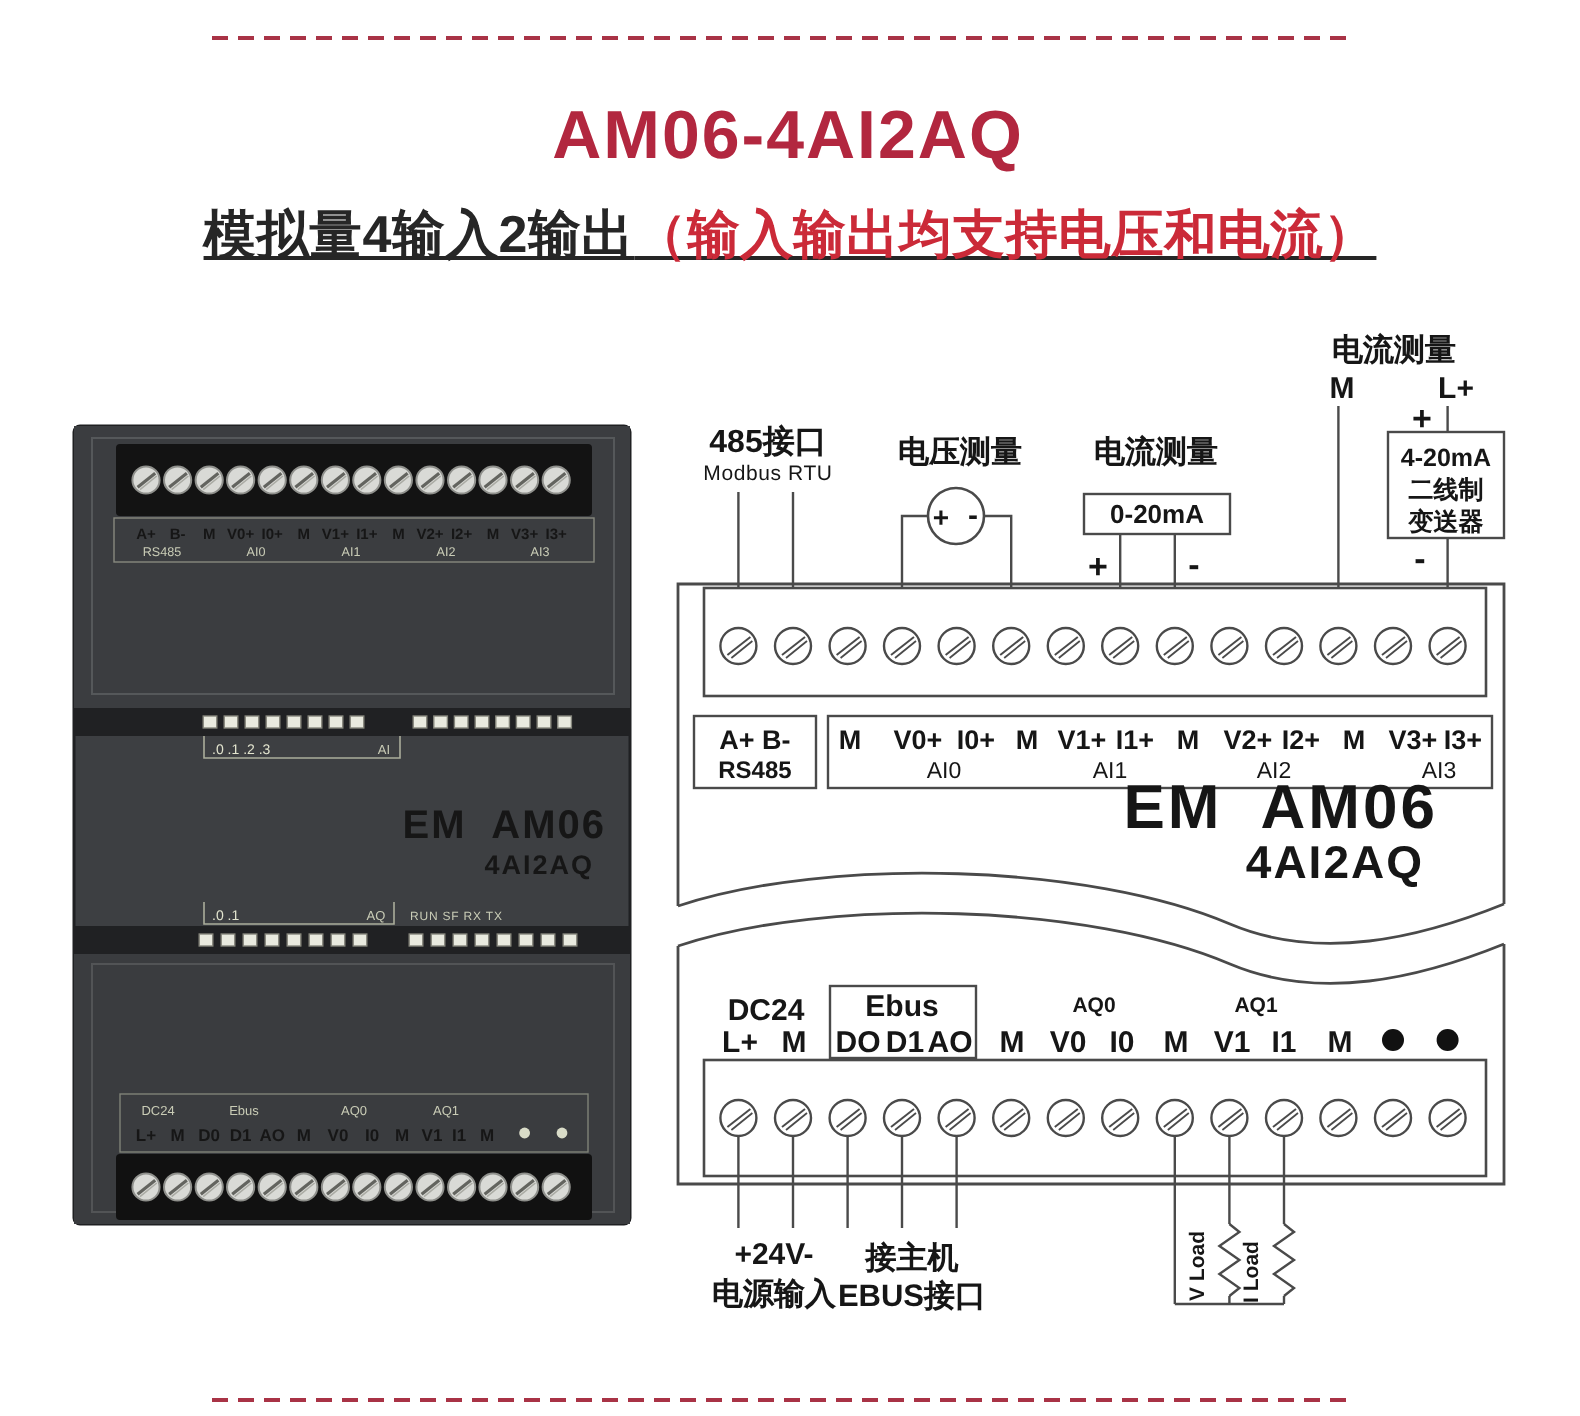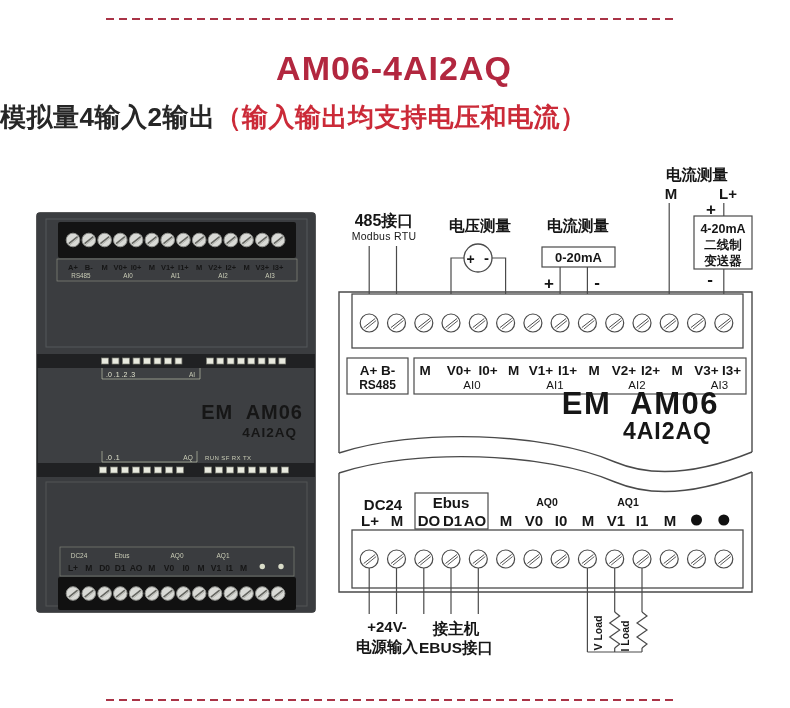--- a/index.html
+++ b/index.html
@@ -4,22 +4,22 @@
 <style>
   html,body{margin:0;padding:0;background:#ffffff;}
   .canvas{position:relative;width:790px;height:708px;background:#fff;overflow:hidden;
           font-family:"Liberation Sans","DejaVu Sans",sans-serif;}
   .dash-line{position:absolute;left:106px;width:571px;height:2px;
      background:repeating-linear-gradient(90deg,#a93346 0,#a93346 8px,transparent 8px,transparent 13px);}
   .dash-top{top:18px;}
   .dash-bottom{top:699px;}
   .title{position:absolute;left:0;right:2px;top:49px;text-align:center;
      font-size:34px;font-weight:700;color:#b2273f;letter-spacing:1px;}
-  .subtitle{position:absolute;left:0;right:0;top:100px;
-     font-size:26px;font-weight:700;color:#262626;letter-spacing:0.5px;}
+  .subtitle{position:absolute;left:0;right:0;top:100px;text-align:center;
+     font-size:26px;font-weight:700;color:#262626;letter-spacing:0.5px;text-decoration:underline;}
   .subtitle .red{color:#cb2a38;}
   svg text{font-family:"Liberation Sans","DejaVu Sans",sans-serif;fill:#161616;}
   .photo-svg{position:absolute;left:30px;top:205px;}
   .diagram-svg{position:absolute;left:332px;top:158px;}
   .ln{stroke:#4a4a4a;stroke-width:1.2;fill:none;}
   .mod{stroke:#4a4a4a;stroke-width:1.4;fill:none;}
   .bx{fill:#ffffff;stroke:#4a4a4a;stroke-width:1.2;}
   .cj{font-weight:700;}
   .pre{white-space:pre;}
   .ptx{fill:#e3e5cf;}

